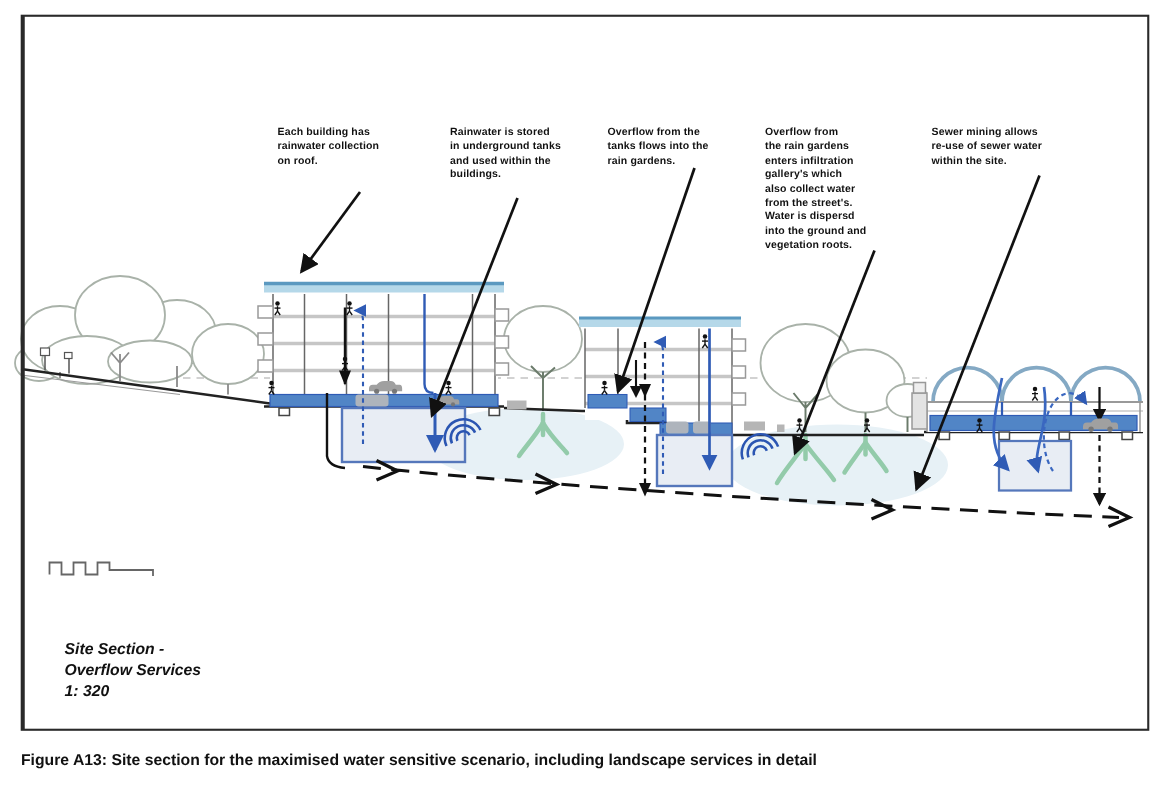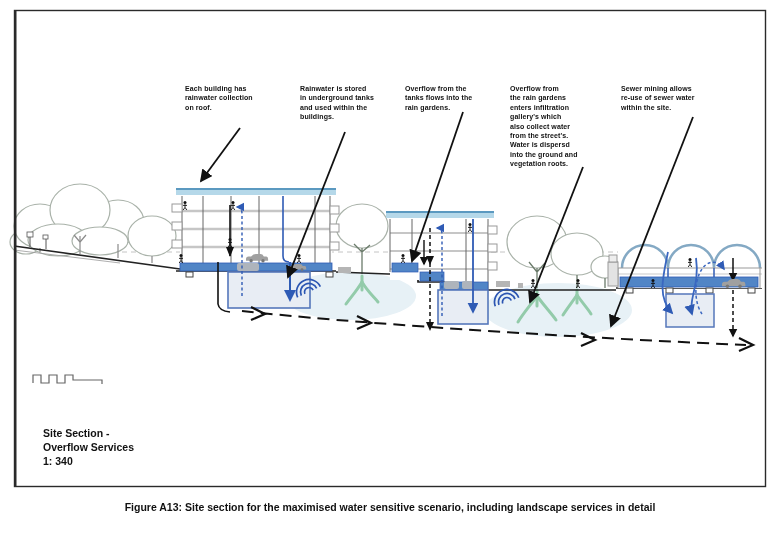--- a/index.html
+++ b/index.html
@@ -1,24 +1,24 @@
 <!DOCTYPE html>
 <html><head>
 <meta charset="utf-8">
 <style>
   html,body{margin:0;padding:0;background:#fff;}
   body{width:779px;height:540px;position:relative;font-family:"Liberation Sans",sans-serif;color:#111;overflow:hidden;}
   .annotation{
     position:absolute;font-size:7px;font-weight:bold;line-height:1.34;
     white-space:pre-line;color:#111;letter-spacing:.1px;
   }
-  .title-block{position:absolute;left:43px;top:427px;font-weight:bold;font-size:10.5px;line-height:1.32;}
+  .title-block{position:absolute;left:43px;top:427px;font-weight:bold;font-size:10.5px;line-height:1.32;font-style:italic;}
   .title-block div{white-space:nowrap;}
   .caption{
-    position:absolute;left:14px;top:501px;width:752px;text-align:center;
+    position:absolute;left:14px;top:501px;width:752px;text-align:left;
     font-weight:bold;font-size:10.5px;color:#111;
   }
   svg{position:absolute;left:0;top:0;}
 </style>
 </head>
 <body>
 
 <svg width="779" height="540" viewBox="0 0 779 540">
   <defs>
     <marker id="mB" orient="auto" markerWidth="9" markerHeight="9" refX="5" refY="3">
@@ -306,16 +306,16 @@
 into the ground and
 vegetation roots.</div>
 
 <div class="annotation" style="left:621px;top:84px;width:100px;">Sewer mining allows
 re-use of sewer water
 within the site.</div>
 
 <div class="title-block">
   <div>Site Section -</div>
   <div>Overflow Services</div>
-  <div>1: 340</div>
+  <div>1: 320</div>
 </div>
 
 <div class="caption">Figure A13: Site section for the maximised water sensitive scenario, including landscape services in detail</div>
 
 </body></html>

